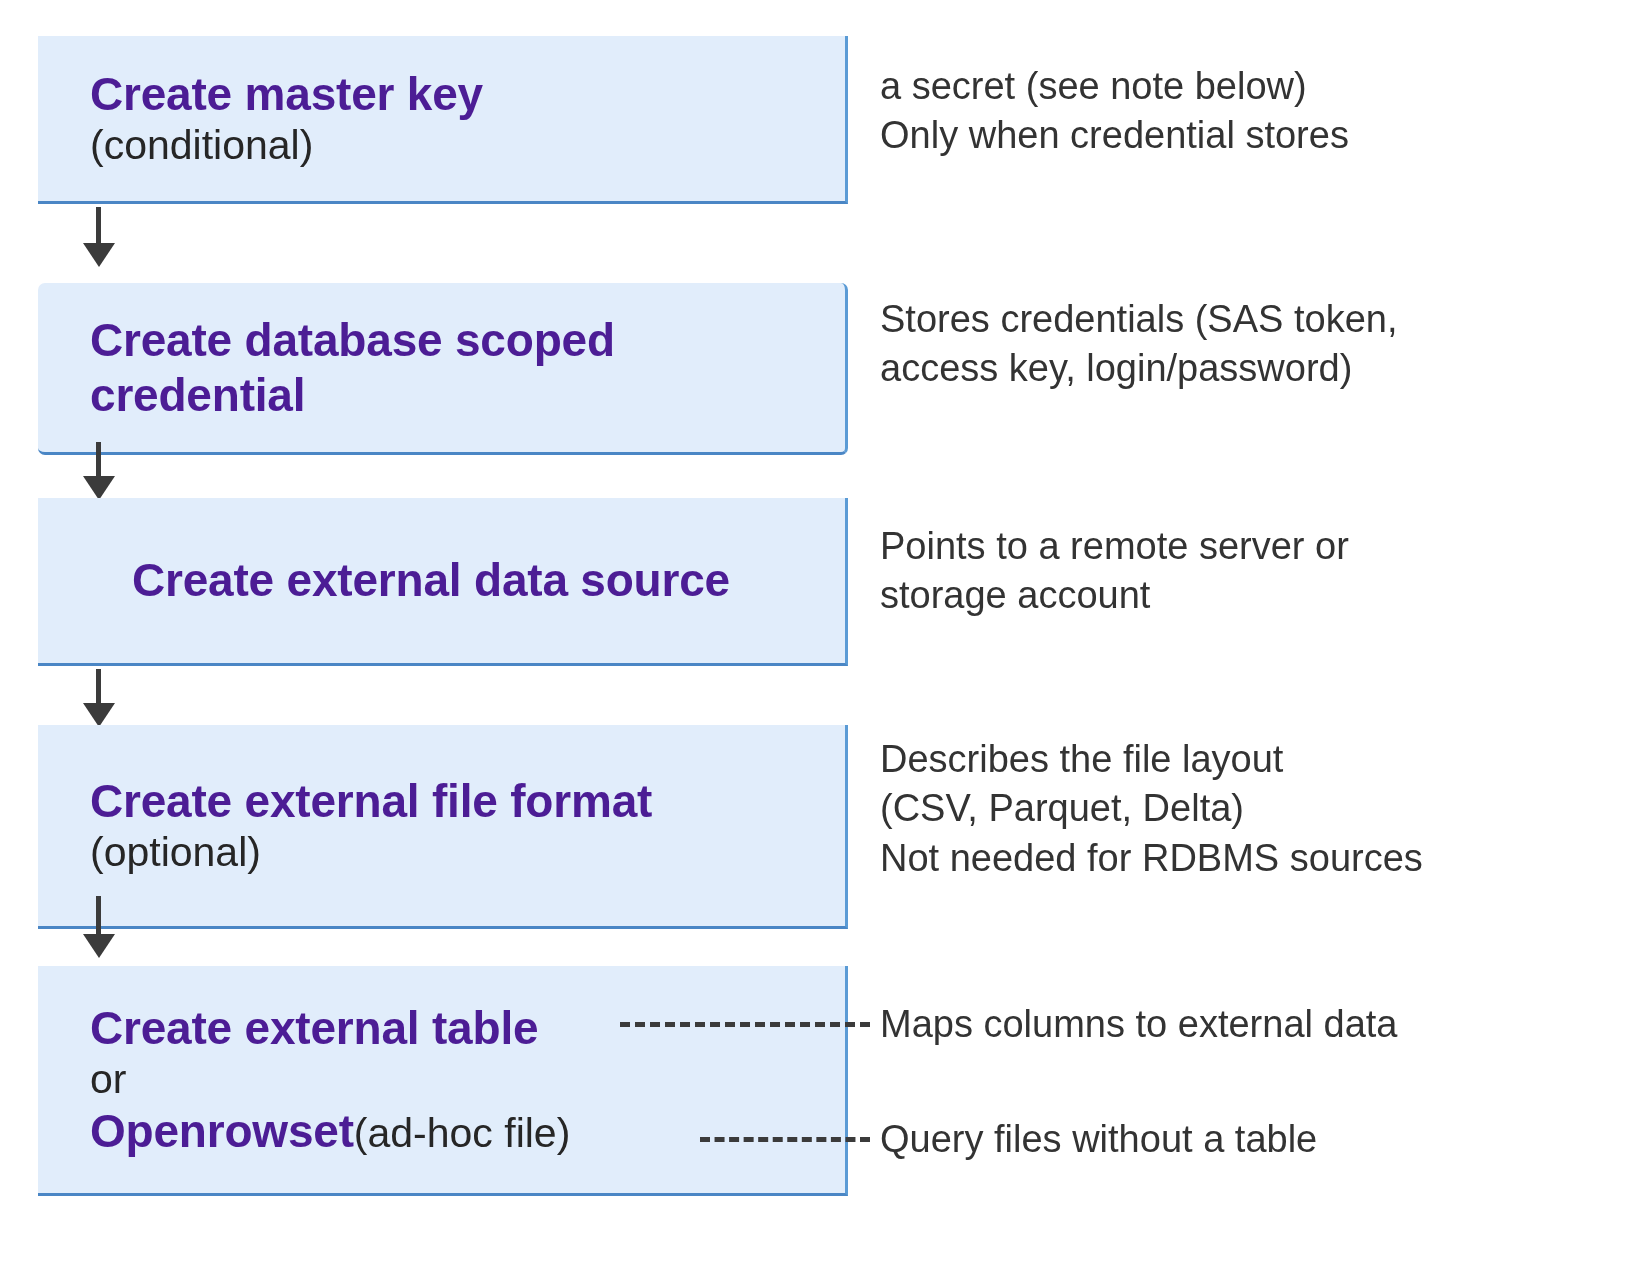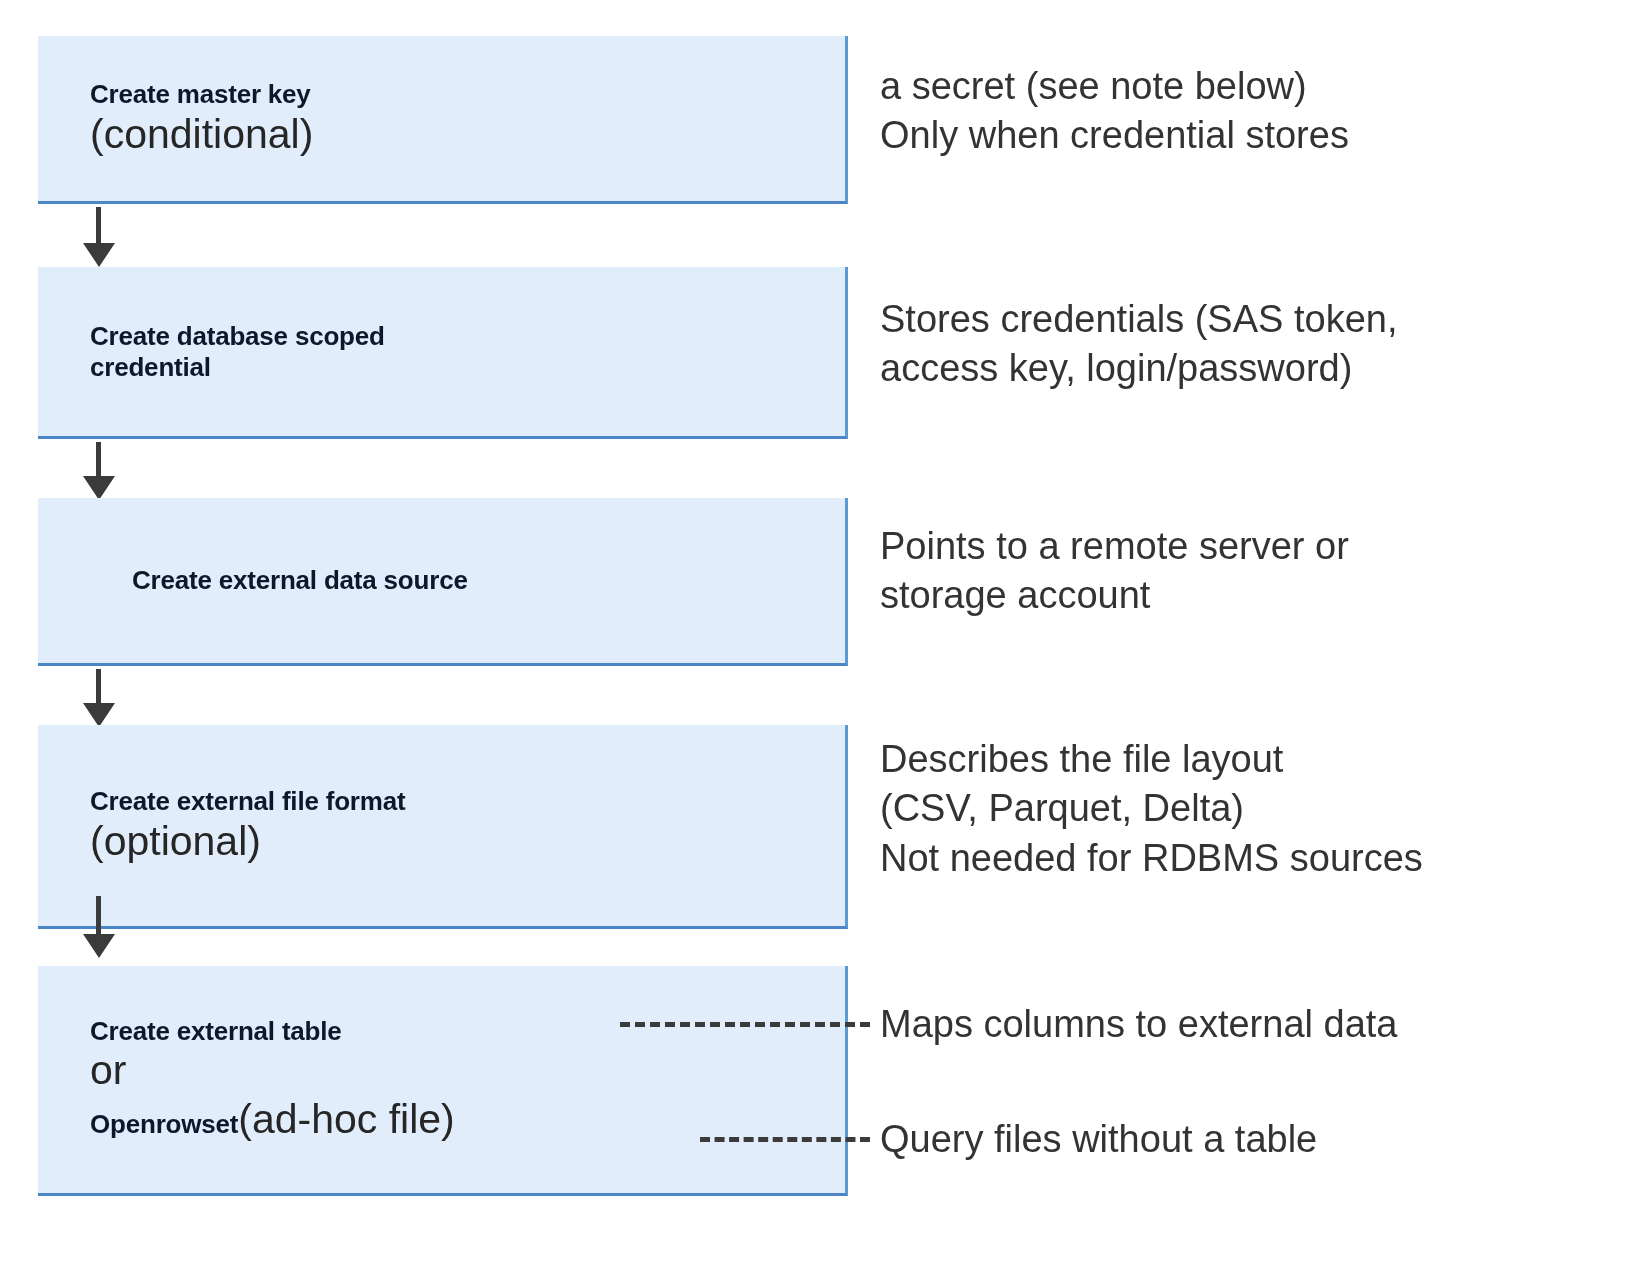--- a/index.html
+++ b/index.html
@@ -35,24 +35,24 @@
     justify-content: center;
   }
 
   .step-inner {
     padding-left: 52px;
     padding-right: 16px;
   }
 
   .step-title {
     font-weight: bold;
-    font-size: 26px;
+    font-size: 46px;
     line-height: 1.18;
     letter-spacing: -0.2px;
-    color: #0f172a;
+    color: #4c1d95;
   }
   .step-sub {
     font-weight: normal;
     font-size: 41px;
     line-height: 1.18;
     color: #262626;
   }
 
   
   .note {
@@ -115,21 +115,21 @@
   <div class="note" style="top:62px;">
     <div>a secret (see note below)</div>
     <div>Only when credential stores</div>
   </div>
 
   <div class="arrow" style="top:207px; height:60px;">
     <div class="shaft" style="height:40px;"></div>
     <div class="head" style="top:36px;"></div>
   </div>
 
-  <div class="step-box" style="top:267px; height:172px;">
+  <div class="step-box" style="top:283px; height:172px;border-radius:7px;">
     <div class="step-inner">
       <div class="step-title">Create database scoped</div>
       <div class="step-title">credential</div>
     </div>
   </div>
   <div class="note" style="top:295px;">
     <div>Stores credentials (SAS token,</div>
     <div>access key, login/password)</div>
   </div>
 

